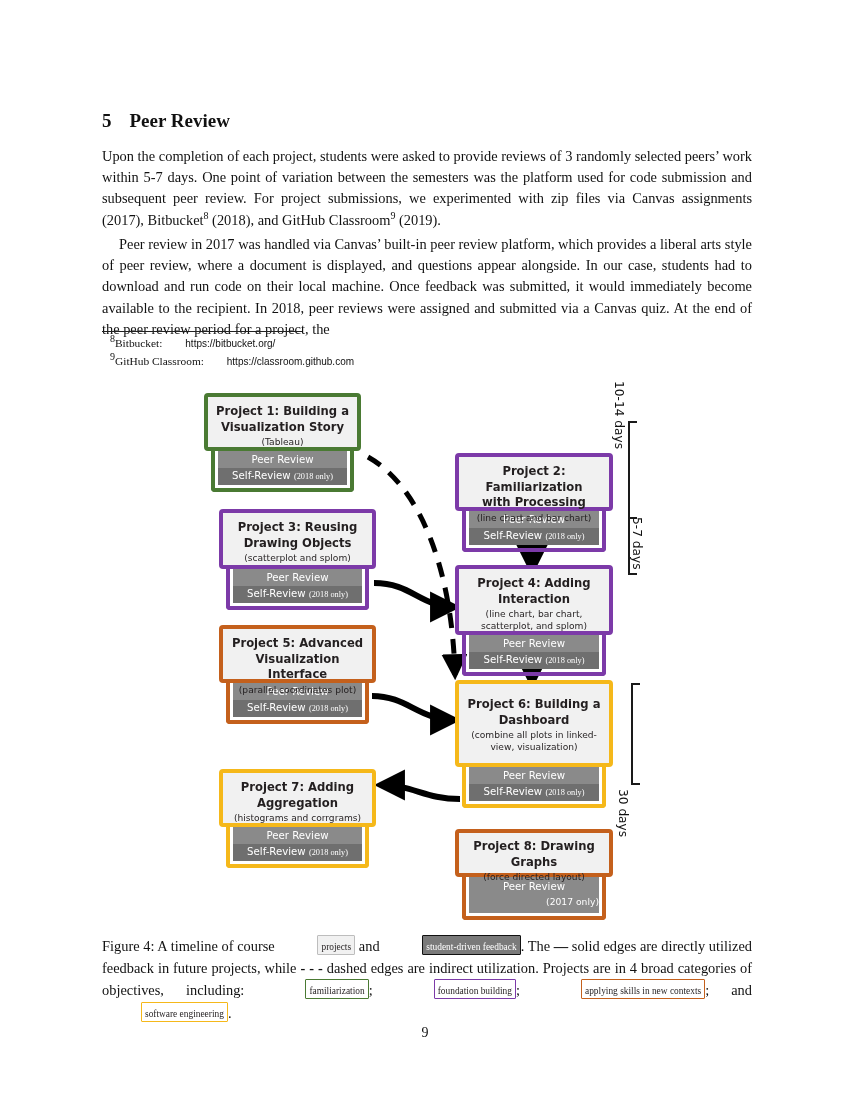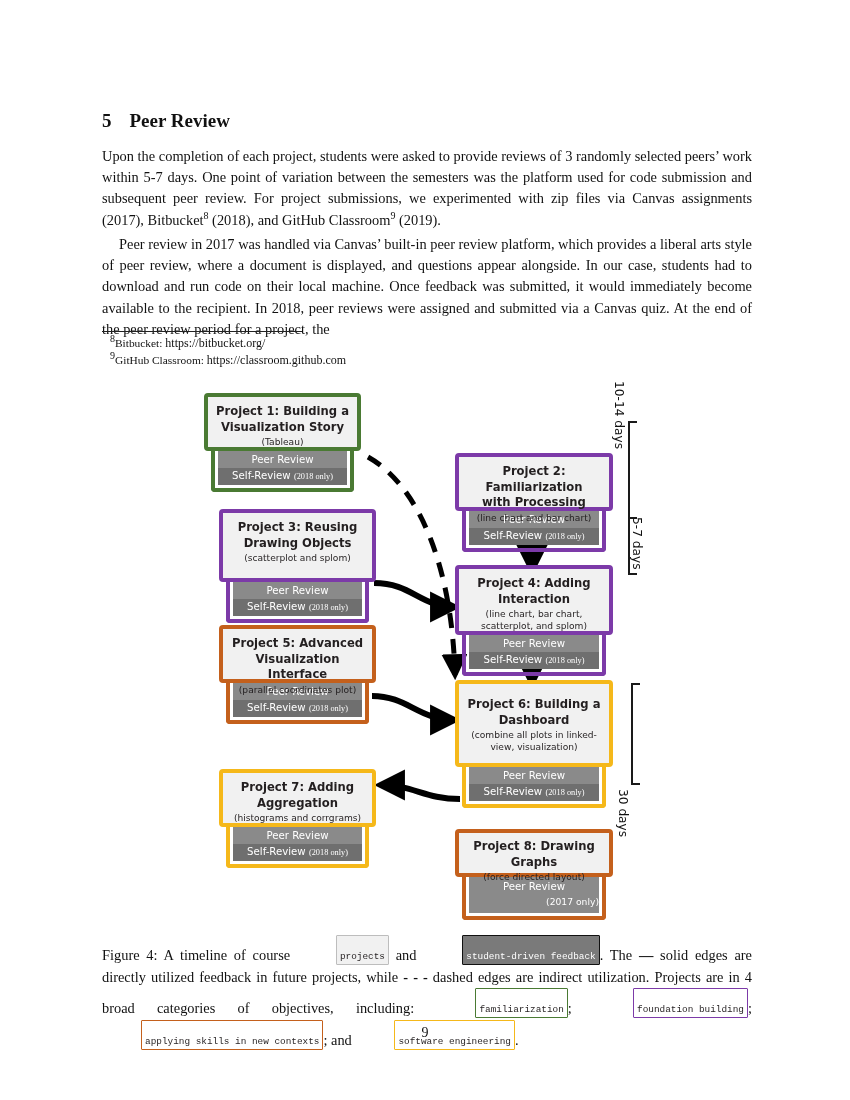--- a/index.html
+++ b/index.html
@@ -27,21 +27,21 @@
   p.body.indent { text-indent: 17px; }
   .para1 { position:absolute; left:102px; top:146px; width:650px; }
   .para2 { position:absolute; left:102px; top:234px; width:650px; }
 
   sup { font-size: 10px; vertical-align: super; line-height:0; }
 
   
   .fnrule { position:absolute; left:102px; top:331px; width:200px; height:1px; background:#222; }
   .footnotes { position:absolute; left:110px; top:335px; width:600px; font-size: 11.4px; line-height: 16.5px; }
   .footnotes div { white-space: nowrap; }
-  .mono { font-family: Liberation Serif, serif; font-size: 12px; }
+  .mono { font-family: Liberation Sans, sans-serif; font-size: 10px; margin-left: 20px; }
 
   
   .figure { position:absolute; left:0; top:375px; width:850px; height:555px; }
 
   .node {
     position:absolute;
     font-family: "DejaVu Sans", "Liberation Sans", sans-serif;
     border-radius: 4px;
   }
   .node .top {
@@ -96,22 +96,22 @@
   }
 
   svg.edges { position:absolute; left:0; top:0; width:850px; height:555px; overflow:visible; }
 
   
   .caption {
     position:absolute; left:102px; top:935px; width:650px;
     font-size: 14.4px; line-height: 21.5px; text-align: justify;
   }
   .tagbox {
-    font-family:Liberation Mono, monospace;
-    font-size: 9.4px; padding: 15px 3px 1px 3px;
+    font-family:Liberation Serif, serif;
+    font-size: 9.4px; padding: 5px 3px 1px 3px;
     border: 1.6px solid transparent; border-radius:1px;
     white-space:nowrap; display:inline-block; line-height:12px;
     vertical-align: 1px;
     margin-left: 39px;
   }
   .tag-projects { background:#f1f1f1; border-color:#bdbdbd; color:#231f20; }
   .tag-feedback { background:#7a7a7a; border-color:#111; color:#ffffff; }
   .tag-fam   { border-color:#4a7a33; color:#231f20; background:#fff; }
   .tag-found { border-color:#7c3aa8; color:#231f20; background:#fff; }
   .tag-apply { border-color:#c4601c; color:#231f20; background:#fff; }
@@ -193,21 +193,21 @@
       <div class="reviewwrap" style="border-color:#7c3aa8; width:144px;">
         <div class="peer">Peer Review</div>
         <div class="self">
           <span>Self-Review</span>
           <span class="only">(2018 only)</span>
         </div>
       </div>
     </div>
 
     <div class="node" id="n-p3" style="left:219px; top:134px; width:157px;">
-      <div class="top" style="border-color:#7c3aa8; height:73px;">
+      <div class="top" style="border-color:#7c3aa8; height:60px;">
         <div class="title">
           <div>Project 3: Reusing</div>
           <div>Drawing Objects</div>
         </div>
         <div class="sub">(scatterplot and splom)</div>
       </div>
       <div class="reviewwrap" style="border-color:#7c3aa8; width:143px;">
         <div class="peer">Peer Review</div>
         <div class="self">
           <span>Self-Review</span>

